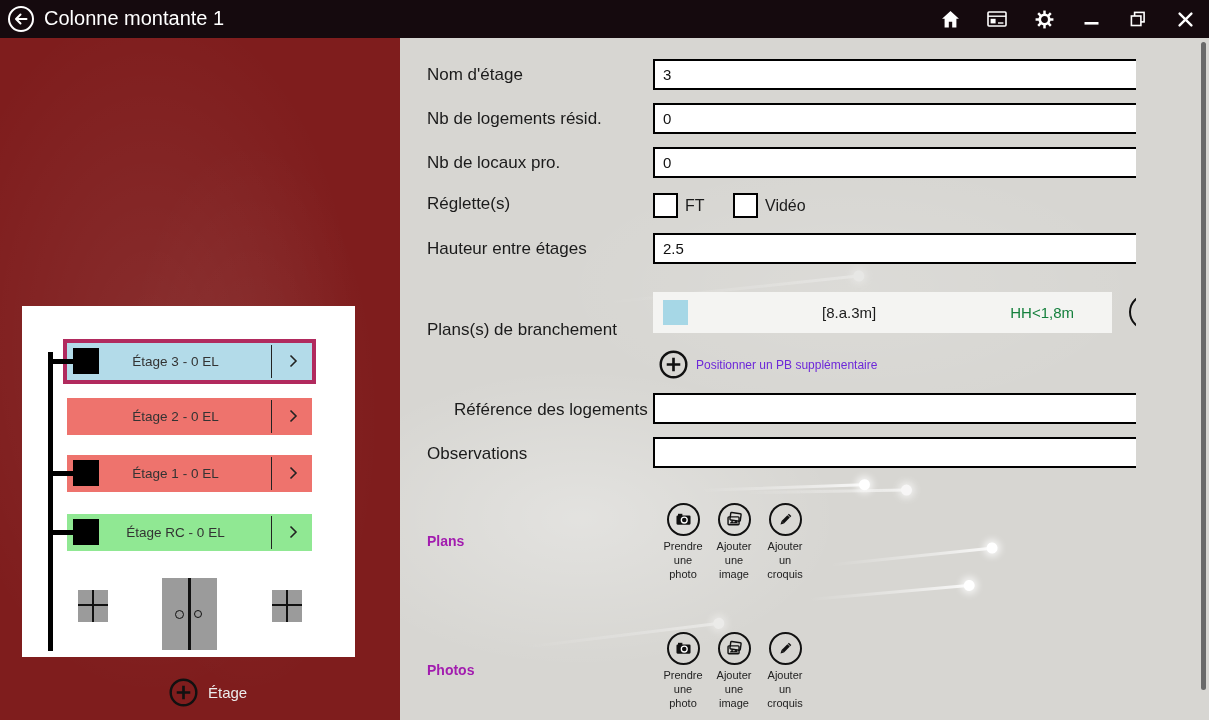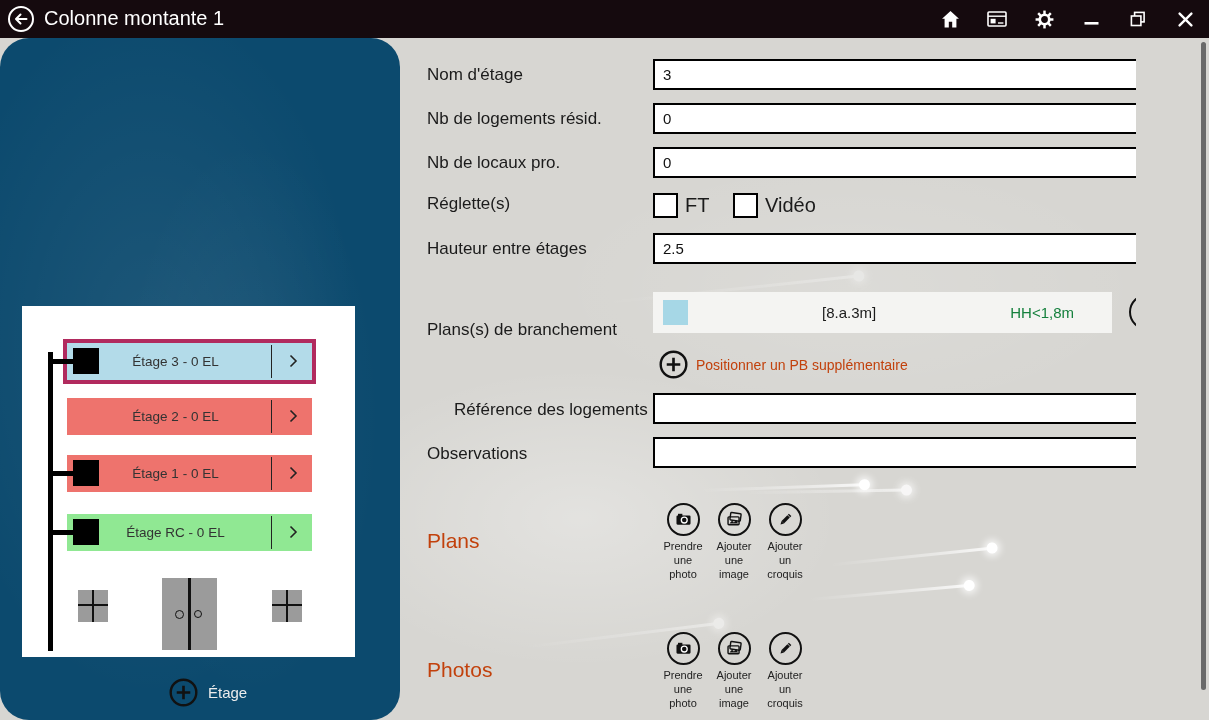--- a/index.html
+++ b/index.html
@@ -8,21 +8,21 @@
 
   
   .titlebar { position:absolute; left:0; top:0; width:1209px; height:38px; background:#150a0e; display:flex; align-items:center; z-index:50; }
   .back-btn { position:absolute; left:7px; top:5px; width:28px; height:28px; cursor:pointer; }
   .tb-title { position:absolute; left:44px; top:0; height:38px; line-height:36px; color:#ffffff; font-size:20px; }
   .tb-icons { position:absolute; right:14px; top:0; height:38px; display:flex; align-items:center; gap:27px; }
   .tb-icon { width:20px; height:20px; display:flex; align-items:center; justify-content:center; cursor:pointer; }
 
   
   .main { position:absolute; left:0; top:38px; width:1209px; height:682px; }
-  .left-panel { position:absolute; left:0; top:0; width:400px; height:682px; background:#0c4a6e; overflow:hidden;border-radius:29px; }
+  .left-panel { position:absolute; left:0; top:0; width:400px; height:682px; background:#7f1d1d; overflow:hidden; }
   .right-panel { position:absolute; left:400px; top:0; width:736px; height:682px; background:#d7d6d2; overflow:hidden; }
 
   
   .swirl { position:absolute; border-radius:50%; pointer-events:none; }
   .fiber { position:absolute; height:3px; border-radius:2px; pointer-events:none;
            background:linear-gradient(90deg, rgba(255,255,255,0) 0%, rgba(255,255,255,.45) 65%, rgba(255,255,255,.85) 100%); }
   .fiber::after { content:""; position:absolute; right:-5px; top:-4px; width:11px; height:11px; border-radius:50%;
            background:#fff; box-shadow:0 0 7px 3px rgba(255,255,255,.75); }
 
   
@@ -44,32 +44,32 @@
   .knob-l { left:13px; width:9px; height:9px; }
   .knob-r { left:32px; width:8px; height:8px; }
 
   .add-floor { position:absolute; left:169px; top:640px; display:flex; align-items:center; gap:10px; cursor:pointer; }
   .add-floor .lbl { color:#ececec; font-size:15px; }
 
   
   .flabel { position:absolute; left:27px; color:#1b1b1b; font-size:17px; line-height:31px; white-space:nowrap; }
   .finput { position:absolute; left:253px; width:519px; height:31px; background:#fff; border:2px solid #000; font-size:15px; padding:0 8px; font-family:inherit; color:#111; outline:none; }
   .cbx { position:absolute; width:25px; height:25px; background:#fff; border:2.5px solid #000; cursor:pointer; }
-  .cbx-lbl { position:absolute; font-size:20px; color:#1b1b1b; line-height:25px; }
+  .cbx-lbl { position:absolute; font-size:16px; color:#1b1b1b; line-height:25px; }
 
   .pb-row { position:absolute; left:253px; top:254px; width:459px; height:41px; background:#f4f4f2; display:flex; align-items:center; z-index:4; }
   .pb-swatch { width:25px; height:25px; margin-left:10px; background:#a6d7e6; }
   .pb-code { flex:1; text-align:center; font-size:15px; color:#1b1b1b; }
   .pb-note { font-size:15px; color:#15803d; margin-right:38px; }
   .round-btn { position:absolute; border:2px solid #111; border-radius:50%; background:transparent; display:flex; align-items:center; justify-content:center; cursor:pointer; }
   .trash-btn { left:729px; top:256px; width:36px; height:36px; }
   .addpb { position:absolute; left:259px; top:312px; display:flex; align-items:center; gap:8px; cursor:pointer; z-index:4; }
-  .addpb-lbl { font-size:14px; color:#c2410c; }
-
-  .section-lbl { position:absolute; left:27px; font-size:21px; color:#c2410c; line-height:32px; }
+  .addpb-lbl { font-size:12px; color:#6d28d9; }
+
+  .section-lbl { position:absolute; left:27px; font-size:14px; color:#a21caf; line-height:32px;font-weight:bold; }
   .media-btn { position:absolute; width:52px; display:flex; flex-direction:column; align-items:center; cursor:pointer; z-index:4; }
   .media-circle { width:33px; height:33px; border:2px solid #111; border-radius:50%; display:flex; align-items:center; justify-content:center; background:transparent; }
   .media-cap { margin-top:3px; width:46px; text-align:center; font-size:11px; line-height:14px; color:#222; }
 
   .scrollbar-thumb { position:absolute; left:1201px; top:42px; width:5px; height:648px; background:#696969; border-radius:3px; z-index:60; }
   .z4 { z-index:4; }
 </style>
 </head>
 <body>
 

